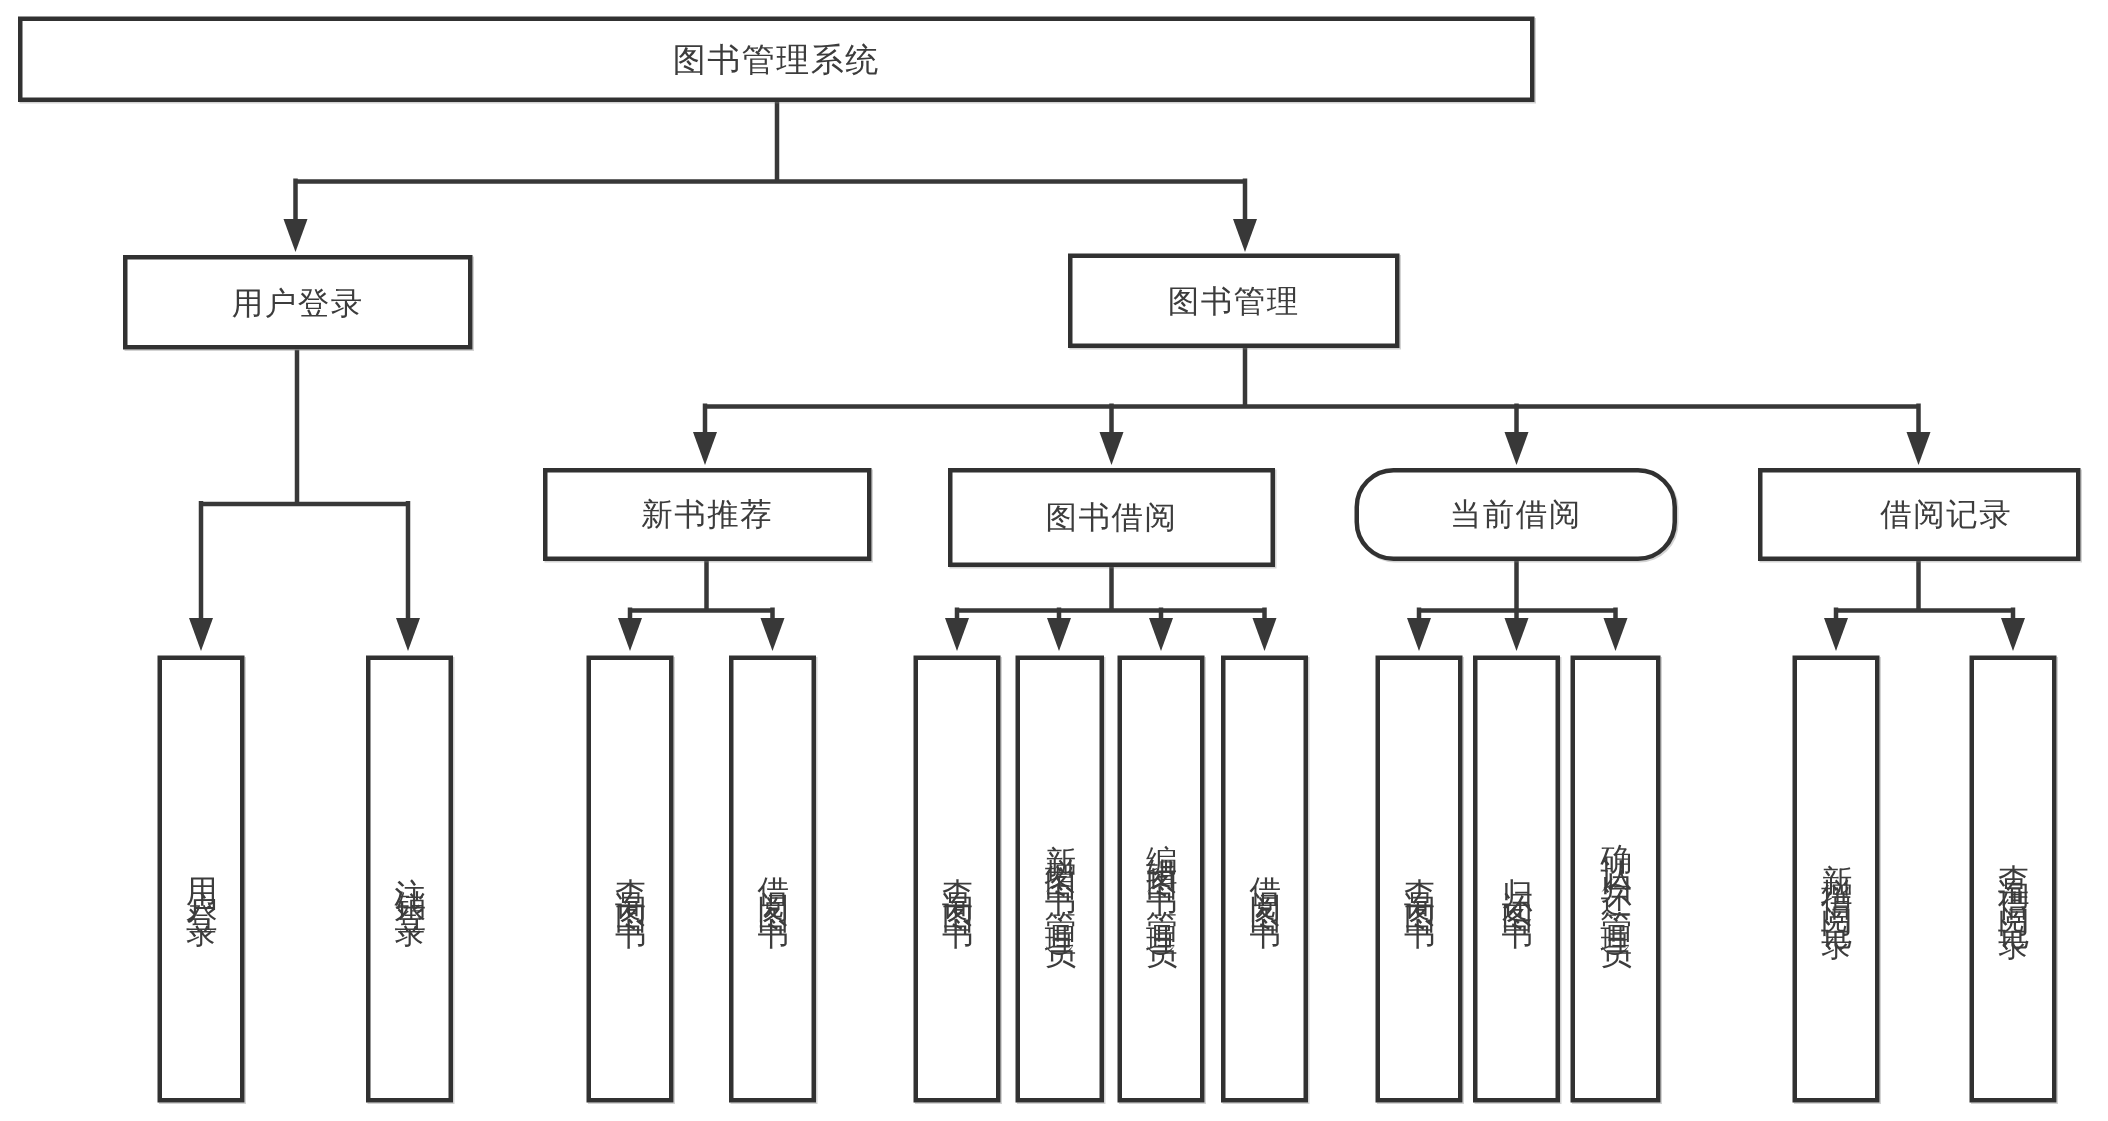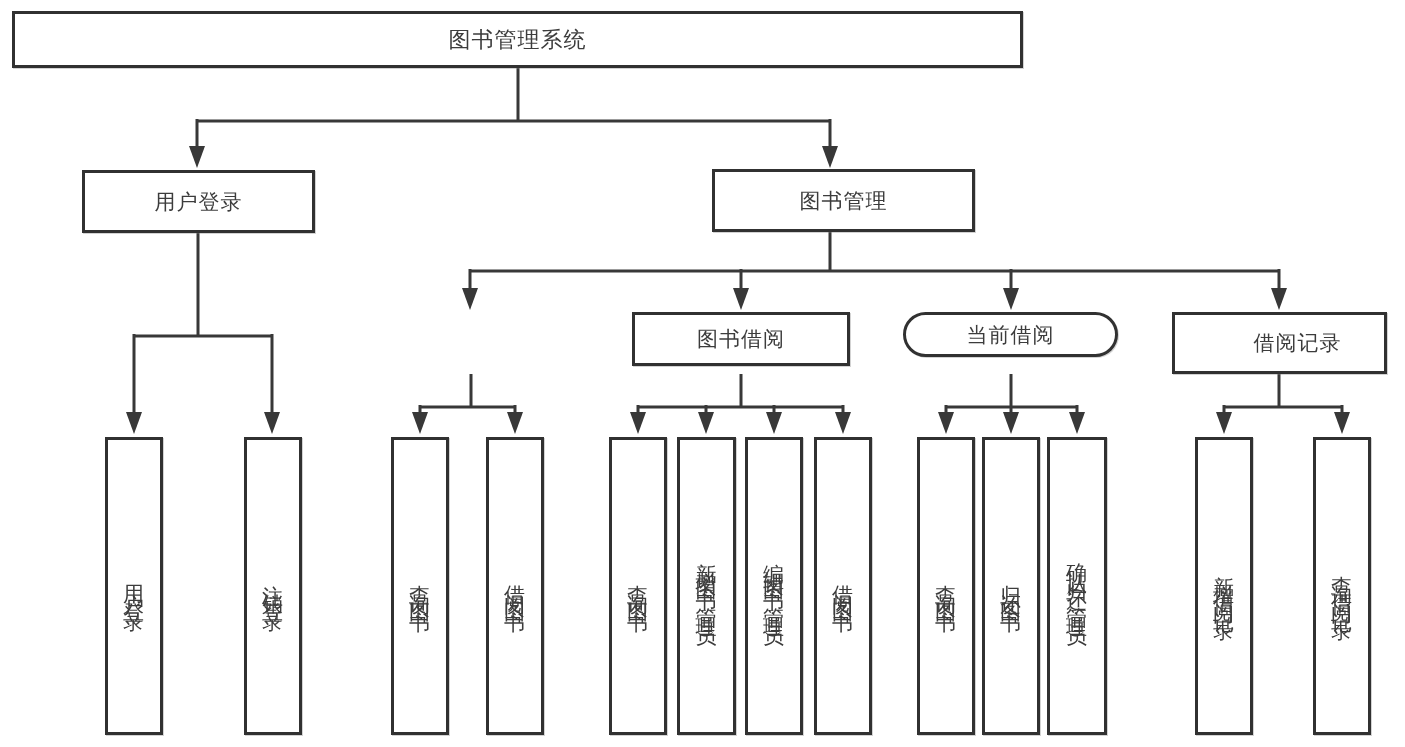--- a/index.html
+++ b/index.html
@@ -91,24 +91,25 @@
       <polygon points="1003,412 1019,412 1011,434"></polygon>
       <polygon points="1069,412 1085,412 1077,434"></polygon>
       <polygon points="1216,412 1232,412 1224,434"></polygon>
       <polygon points="1334,412 1350,412 1342,434"></polygon>
     </g>
   </svg>
 
   <div class="box hbox title" style="left:12px; top:11px; width:1011px; height:57px;text-align:right;">图书管理系统</div>
 
   <div class="box hbox" style="left:82px; top:170px; width:233px; height:63px;">用户登录</div>
-  <div class="box hbox" style="left:712px; top:169px; width:263px; height:63px;">图书管理</div>
+  <div class="box hbox" style="left:712px; top:169px; width:221px; height:63px;">图书管理</div>
 
-  <div class="box hbox" style="left:632px; top:312px; width:218px; height:54px;">图书借阅</div>
-  <div class="box hbox" style="left:903px; top:312px; width:215px; height:45px;border-radius:26px;">当前借阅</div>
+  <div class="box hbox" style="left:362px; top:312px; width:219px; height:62px;">新书推荐</div>
+  <div class="box hbox" style="left:632px; top:312px; width:218px; height:66px;">图书借阅</div>
+  <div class="box hbox" style="left:903px; top:312px; width:215px; height:62px;border-radius:26px;">当前借阅</div>
   <div class="box hbox" style="left:1172px; top:312px; width:215px; height:62px;padding-left:36px;">借阅记录</div>
 
   <div class="box vbox" style="left:105px; top:437px; width:58px; height:298px;">
     <span>用户登录</span>
   </div>
   <div class="box vbox" style="left:244px; top:437px; width:58px; height:298px;">
     <span>注销登录</span>
   </div>
 
   <div class="box vbox" style="left:391px; top:437px; width:58px; height:298px;">

